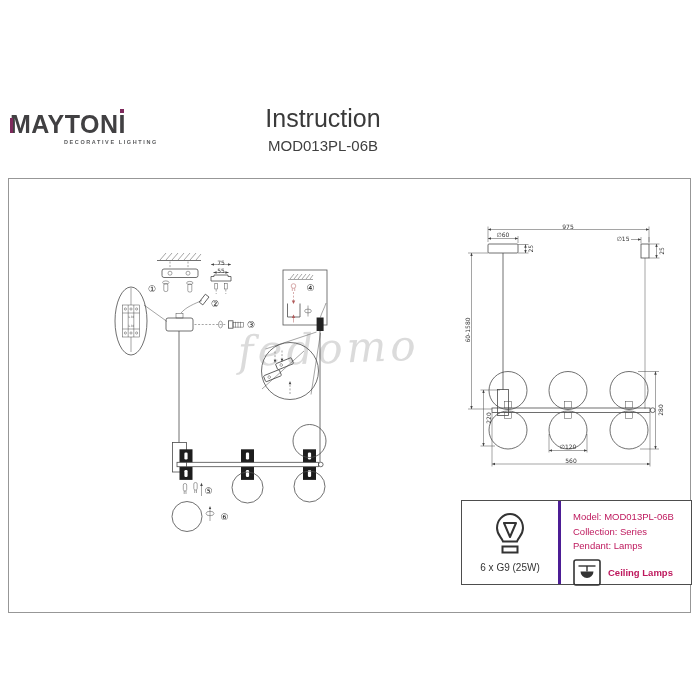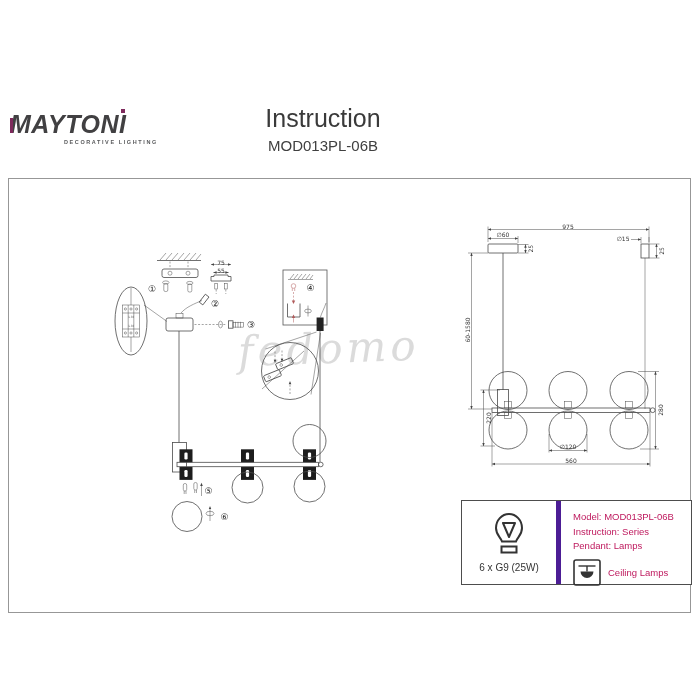--- a/index.html
+++ b/index.html
@@ -1,21 +1,21 @@
 <!DOCTYPE html>
 <html><head>
 <meta charset="utf-8">
 <style>
   html,body{margin:0;padding:0;background:#fff;width:700px;height:700px;overflow:hidden;
             font-family:"Liberation Sans",sans-serif;}
   .abs{position:absolute;}
 
   
   #logo{left:10px;top:112px;width:190px;}
-  #logo .logo-line{position:relative;font-weight:bold;font-size:25px;letter-spacing:.5px;color:#414042;line-height:25px;font-style:italic;}
+  #logo .logo-line{position:relative;font-weight:bold;font-size:25px;letter-spacing:.5px;color:#414042;line-height:25px;}
   #logo .accent-bar{position:absolute;left:0;top:6px;width:3px;height:15px;background:#7e2a5c;}
   #logo .i-wrap{position:relative;display:inline-block;}
   #logo .i-dot{position:absolute;left:50%;top:-3px;transform:translateX(-50%);width:4px;height:4px;background:#7e2a5c;}
   #logo .tagline{margin-top:2px;margin-left:54px;font-size:5.5px;font-weight:600;letter-spacing:1.6px;color:#58595b;}
 
   #titleblock{left:0;top:104px;width:646px;text-align:center;color:#3a3a3a;}
   #titleblock .title{font-size:25px;}
   #titleblock .model{font-size:15px;margin-top:4px;color:#404040;}
 
   
@@ -24,26 +24,26 @@
   #drawing{left:0;top:0;width:700px;height:700px;}
 
   
   #watermark{left:238px;top:324px;font-family:"DejaVu Serif",serif;font-style:italic;
              font-size:42px;letter-spacing:4px;color:rgba(125,125,125,.28);
              transform:rotate(-2deg);white-space:nowrap;}
 
   
   #spec{left:461px;top:500px;width:231px;height:85px;border:1px solid #4d4d4d;box-sizing:border-box;
         display:flex;background:#fff;}
-  #spec .cell-bulb{width:99px;border-right:5px solid #4c1d95;box-sizing:border-box;
+  #spec .cell-bulb{width:99px;border-right:3px solid #4c1d95;box-sizing:border-box;
         display:flex;flex-direction:column;align-items:center;justify-content:center;}
   #spec .bulb-caption{font-size:10px;color:#333;margin-top:2px;}
   #spec .cell-info{flex:1;padding:9px 0 0 12px;color:#be185d;}
   #spec .line{font-size:9.5px;line-height:14.5px;white-space:nowrap;}
-  #spec .cat-row{display:flex;align-items:center;margin-top:5px;}
+  #spec .cat-row{display:flex;align-items:center;margin-top:5px;font-weight:bold;}
   #spec .cat-label{font-size:9.5px;margin-left:7px;}
 
   svg text{font-family:"DejaVu Sans",sans-serif;}
   svg .dim{font-size:6px;fill:#333;dominant-baseline:central;}
   svg .dimc{text-anchor:middle;}
   svg .step{font-size:9px;fill:#222;text-anchor:middle;dominant-baseline:central;}
   svg .tiny{font-size:3.2px;fill:#444;text-anchor:middle;dominant-baseline:central;}
   svg .ln{stroke:#4b4b4b;stroke-width:.8;fill:none;}
   svg .thin{stroke:#4b4b4b;stroke-width:.5;fill:none;}
   svg .dash{stroke-dasharray:2 1.6;}
@@ -322,21 +322,21 @@
   <div class="cell-bulb">
     <svg width="46" height="48" viewBox="0 0 46 48">
       <path d="M10,16 a13,14 0 1 1 26,0 c0,7 -4.5,9 -6,13.5 l-14,0 c-1.5,-4.5 -6,-6.5 -6,-13.5 z" fill="none" stroke="#333" stroke-width="2"></path>
       <path d="M17,11 L29,11 L23,25 z" fill="none" stroke="#333" stroke-width="2" stroke-linejoin="round"></path>
       <rect x="15.5" y="34.5" width="15" height="6" fill="none" stroke="#333" stroke-width="2"></rect>
     </svg>
     <div class="bulb-caption">6 x G9 (25W)</div>
   </div>
   <div class="cell-info">
     <div class="line"><span>Model:</span> <span>MOD013PL-06B</span></div>
-    <div class="line"><span>Instruction:</span> <span>Series</span></div>
+    <div class="line"><span>Collection:</span> <span>Series</span></div>
     <div class="line"><span>Pendant:</span> <span>Lamps</span></div>
     <div class="cat-row">
       <svg width="28" height="27" viewBox="0 0 28 27">
         <rect x="1" y="1" width="26" height="25" rx="2" fill="none" stroke="#333" stroke-width="1.6"></rect>
         <line x1="5.5" y1="7" x2="22.5" y2="7" stroke="#333" stroke-width="1.4"></line>
         <line x1="14" y1="7" x2="14" y2="12.5" stroke="#333" stroke-width="1.4"></line>
         <path d="M7.5,12.5 A6.5,6.5 0 0 0 20.5,12.5 z" fill="#333"></path>
       </svg>
       <span class="cat-label">Ceiling Lamps</span>
     </div>

